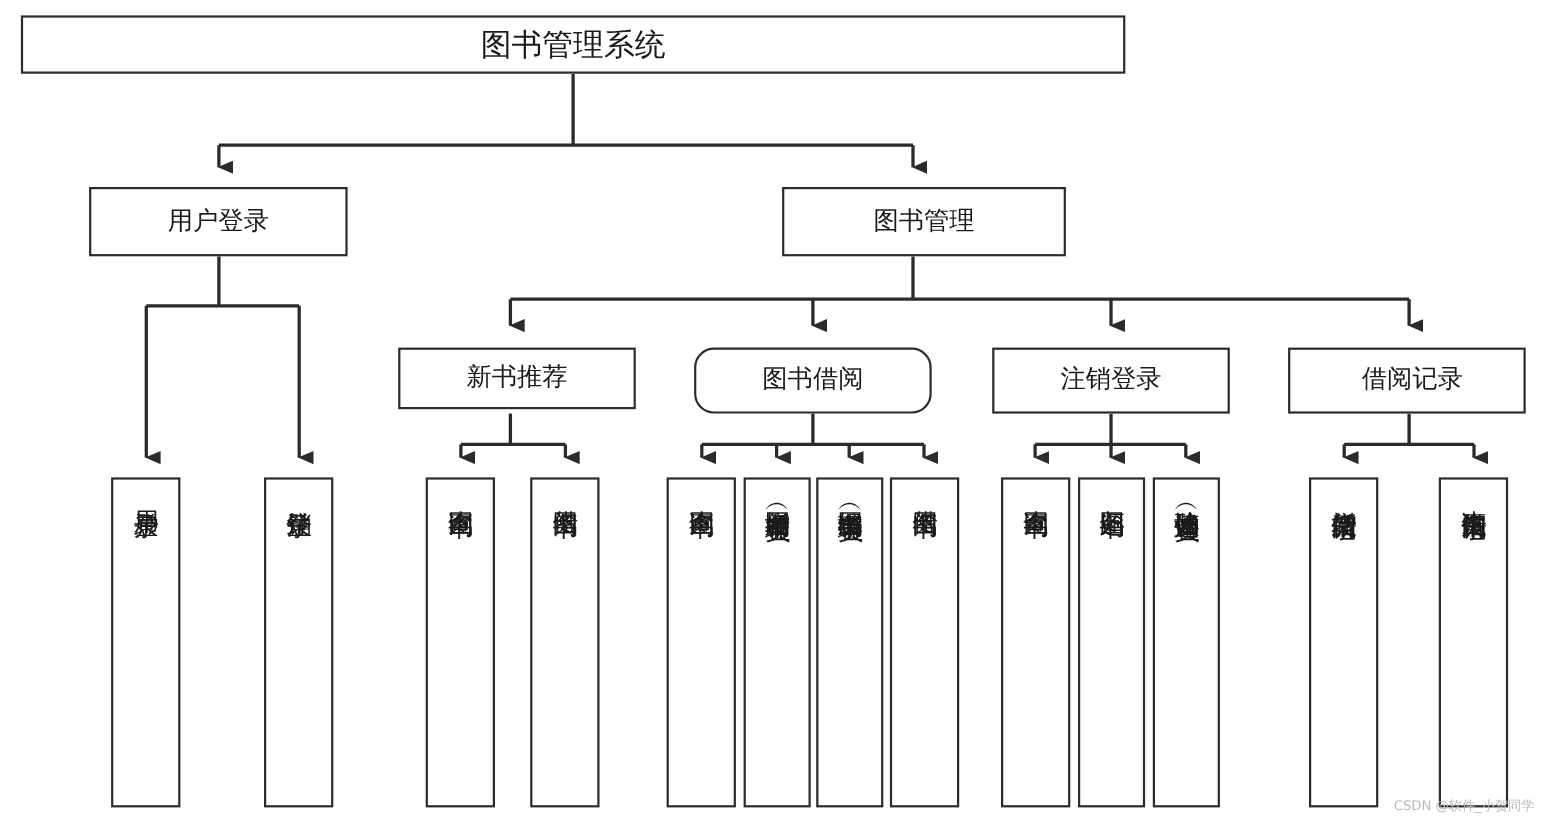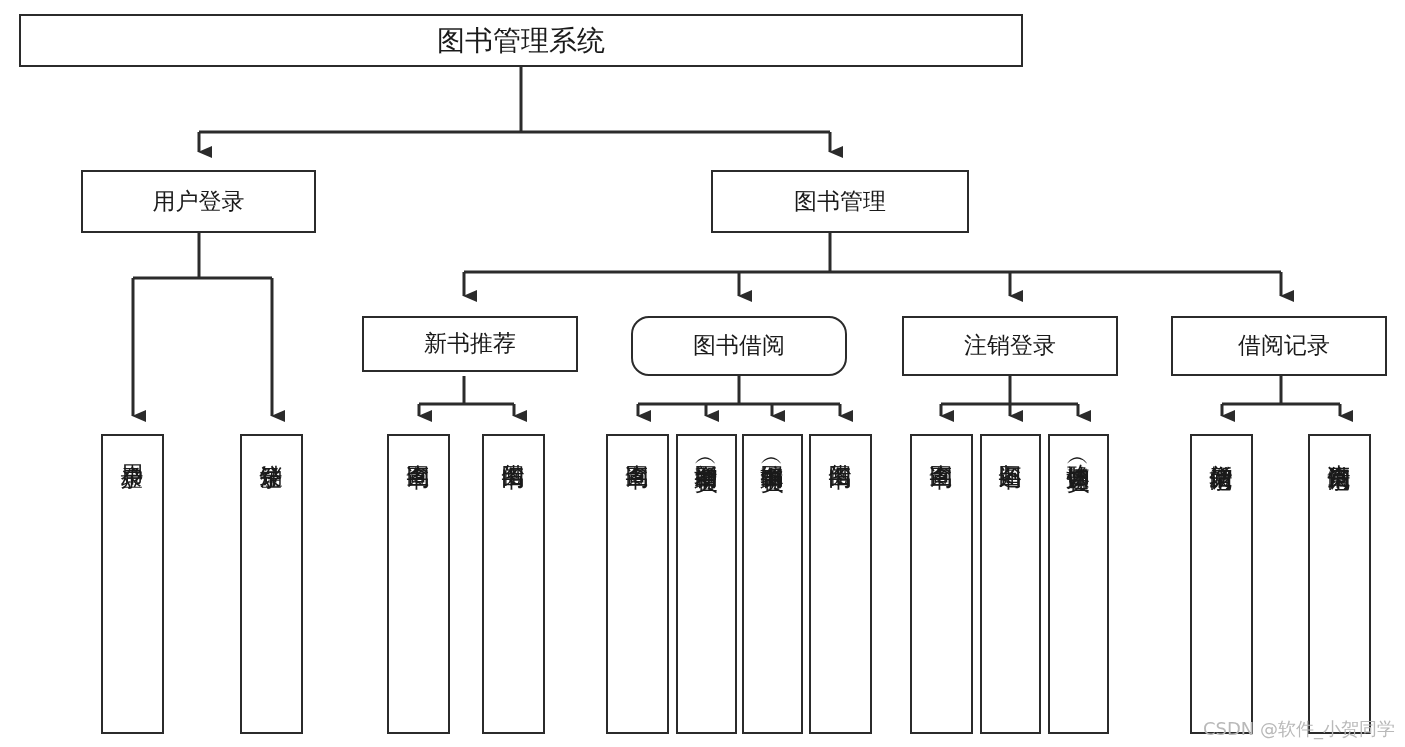--- a/index.html
+++ b/index.html
@@ -57,21 +57,21 @@
     font-size: 23px;
     writing-mode: vertical-rl;
     text-orientation: upright;
     line-height: 1.05;
     letter-spacing: 1px;
   }
   #watermark {
     position: absolute;
     right: 10px;
     bottom: 6px;
-    font-size: 18px;
+    font-size: 12px;
     color: #b9b9b9;
     z-index: 5;
     white-space: pre;
     font-family: "DejaVu Sans", "Liberation Sans", sans-serif;
   }
 </style>
 </head>
 <body>
 
 <div id="canvas">

